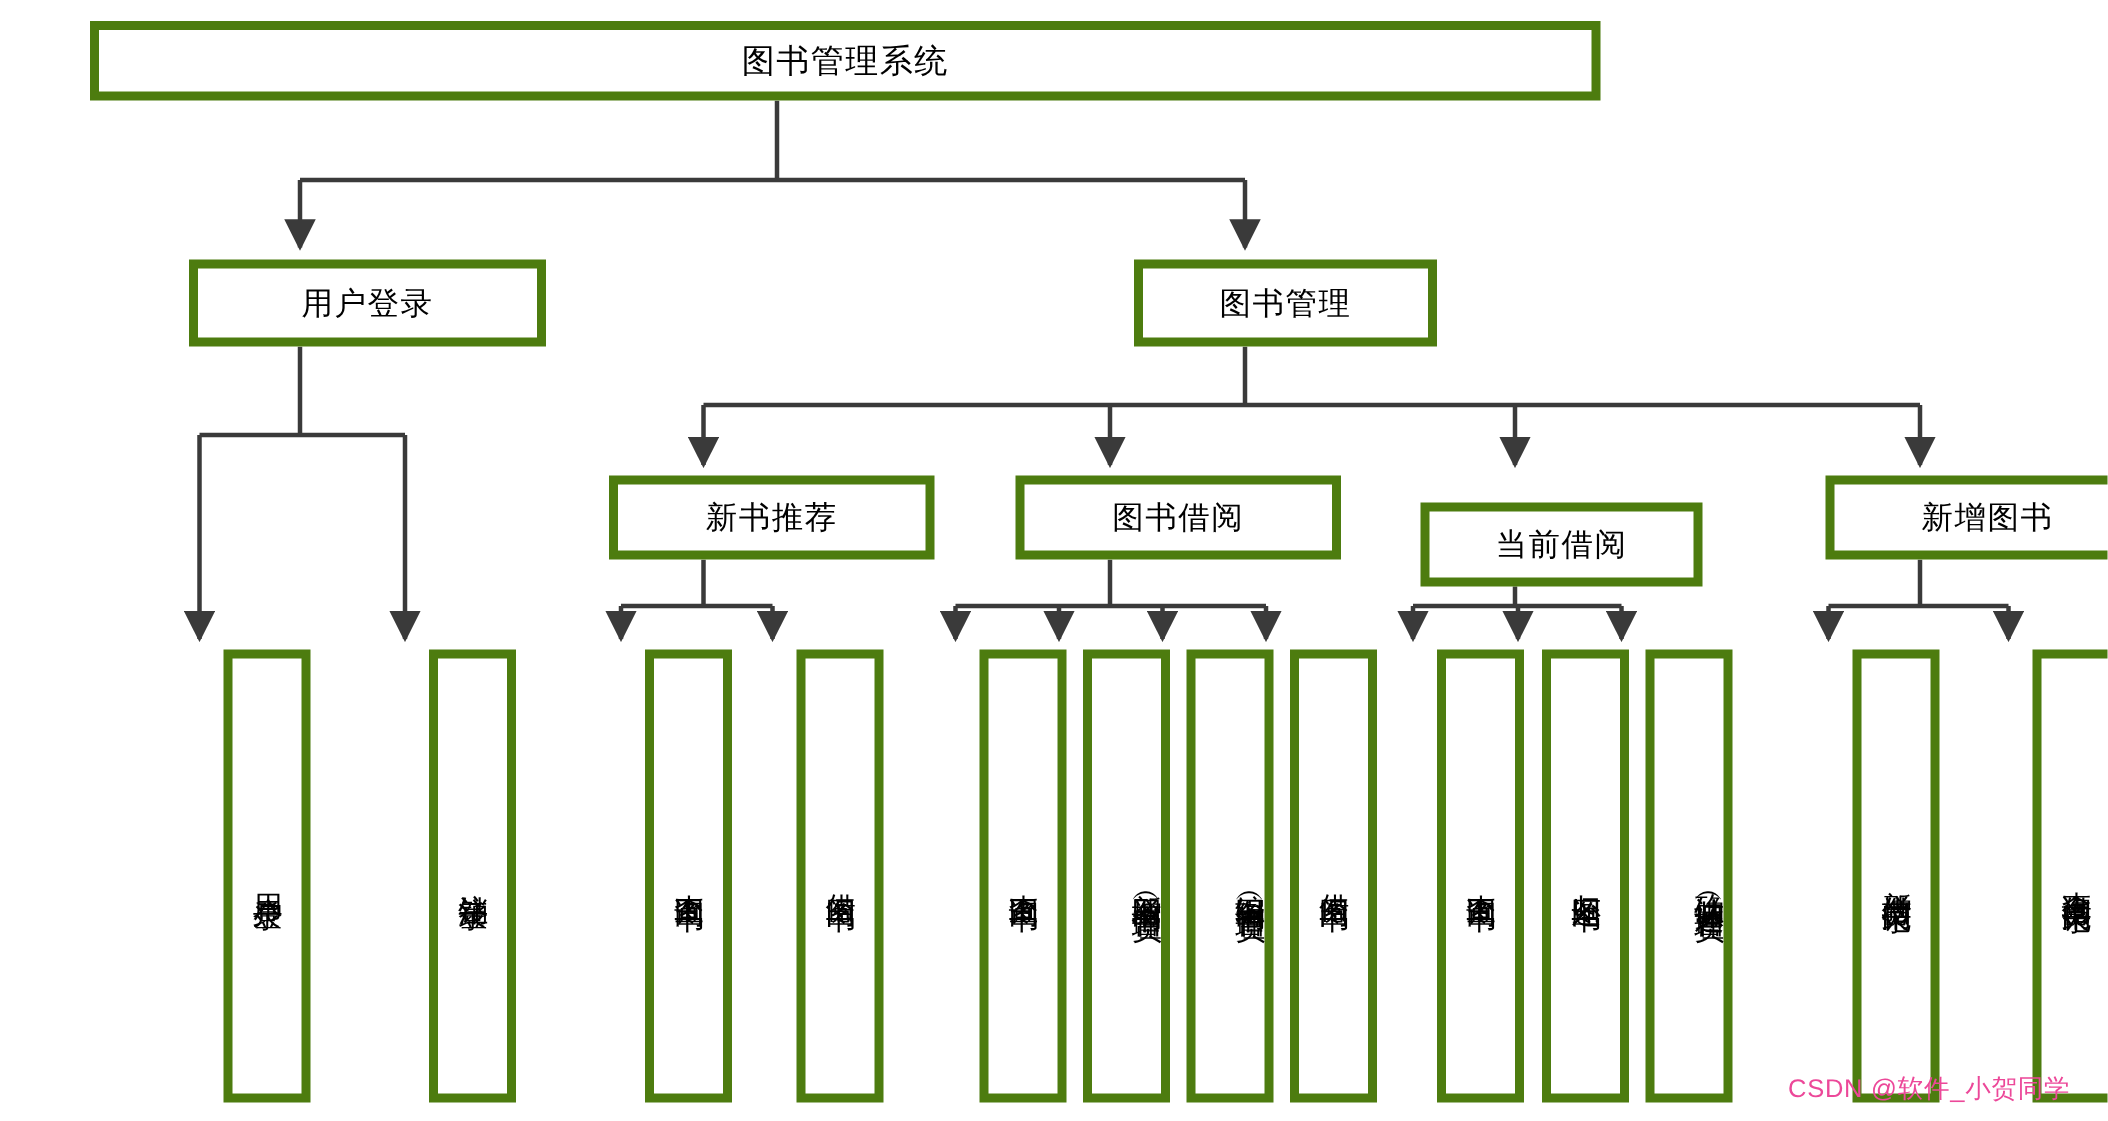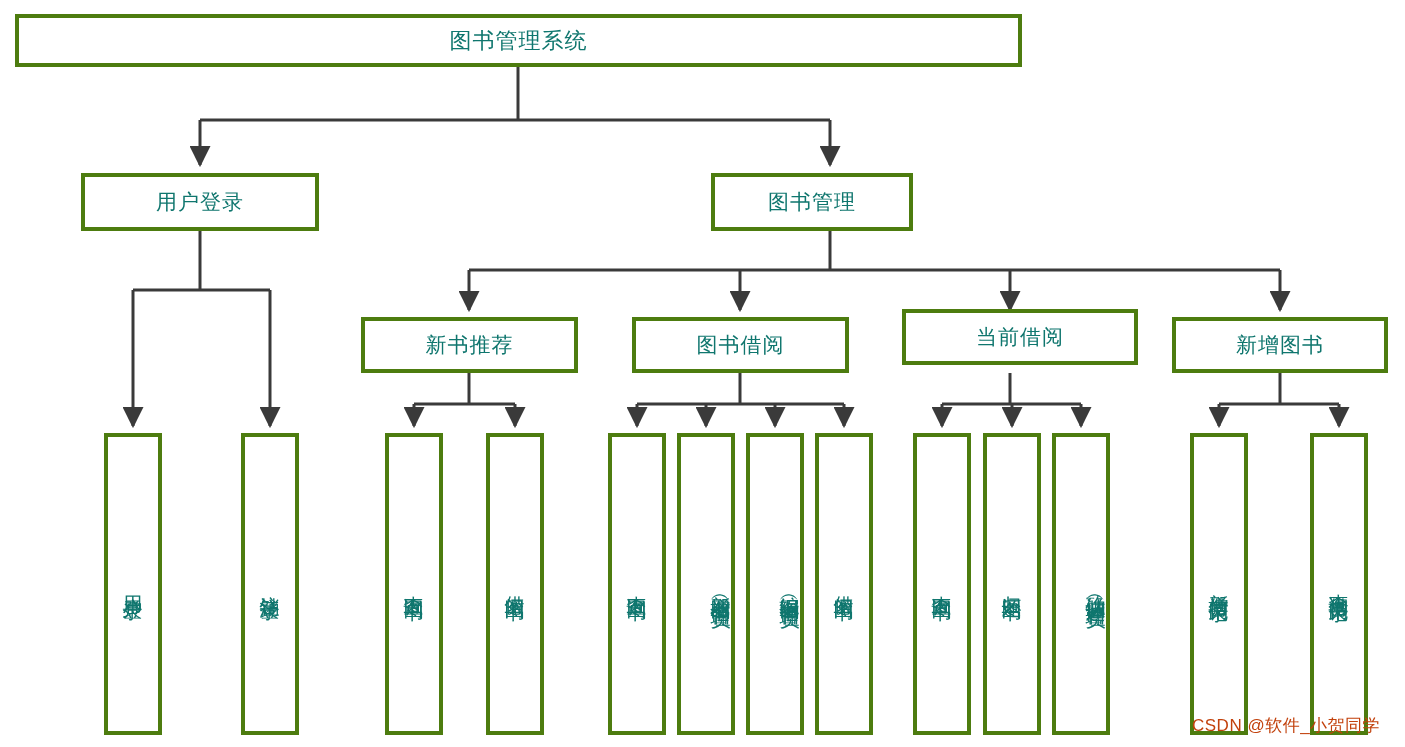--- a/index.html
+++ b/index.html
@@ -24,25 +24,26 @@
     left: 0;
     top: 0;
     width: 1405px;
     height: 747px;
     pointer-events: none;
   }
   .node {
     position: absolute;
     box-sizing: border-box;
     background: #ffffff;
-    border: 4px solid #4d7c0f;
+    border: 6px solid #4d7c0f;
     display: flex;
     align-items: center;
     justify-content: center;
-    color: #0f766e;
+    color: #000000;
+    margin-left: 45px;
   }
   .node-h {
     font-size: 21px;
     letter-spacing: 1px;
     white-space: nowrap;
   }
   .node-root {
     font-size: 22px;
   }
   .node-v {
@@ -57,21 +58,21 @@
   }
   .node-v.vcenter {
     align-items: center;
     padding-top: 0;
   }
   .watermark {
     position: absolute;
     left: 1192px;
     top: 714px;
     font-size: 17px;
-    color: #c2410c;
+    color: #ec4899;
     white-space: nowrap;
     letter-spacing: 0.5px;
   }
 </style>
 </head>
 <body>
 
 <div id="diagram-root">
 
   <svg id="connector-layer" viewBox="0 0 1405 747" width="1405" height="747">
@@ -134,21 +135,21 @@
   <div class="node node-h" style="left:711px; top:173px; width:202px; height:58px;">
     <span>图书管理</span>
   </div>
 
   <div class="node node-h" style="left:361px; top:317px; width:217px; height:56px;">
     <span>新书推荐</span>
   </div>
   <div class="node node-h" style="left:632px; top:317px; width:217px; height:56px;text-align:right;">
     <span>图书借阅</span>
   </div>
-  <div class="node node-h" style="left:902px; top:309px; width:236px; height:56px;">
+  <div class="node node-h" style="left:902px; top:335px; width:188px; height:56px;">
     <span>当前借阅</span>
   </div>
   <div class="node node-h" style="left:1172px; top:317px; width:216px; height:56px;">
     <span>新增图书</span>
   </div>
 
   <div class="node node-v vcenter" style="left:104px; top:433px; width:58px; height:302px;">
     <span>用户登录</span>
   </div>
   <div class="node node-v vcenter" style="left:241px; top:433px; width:58px; height:302px;">

